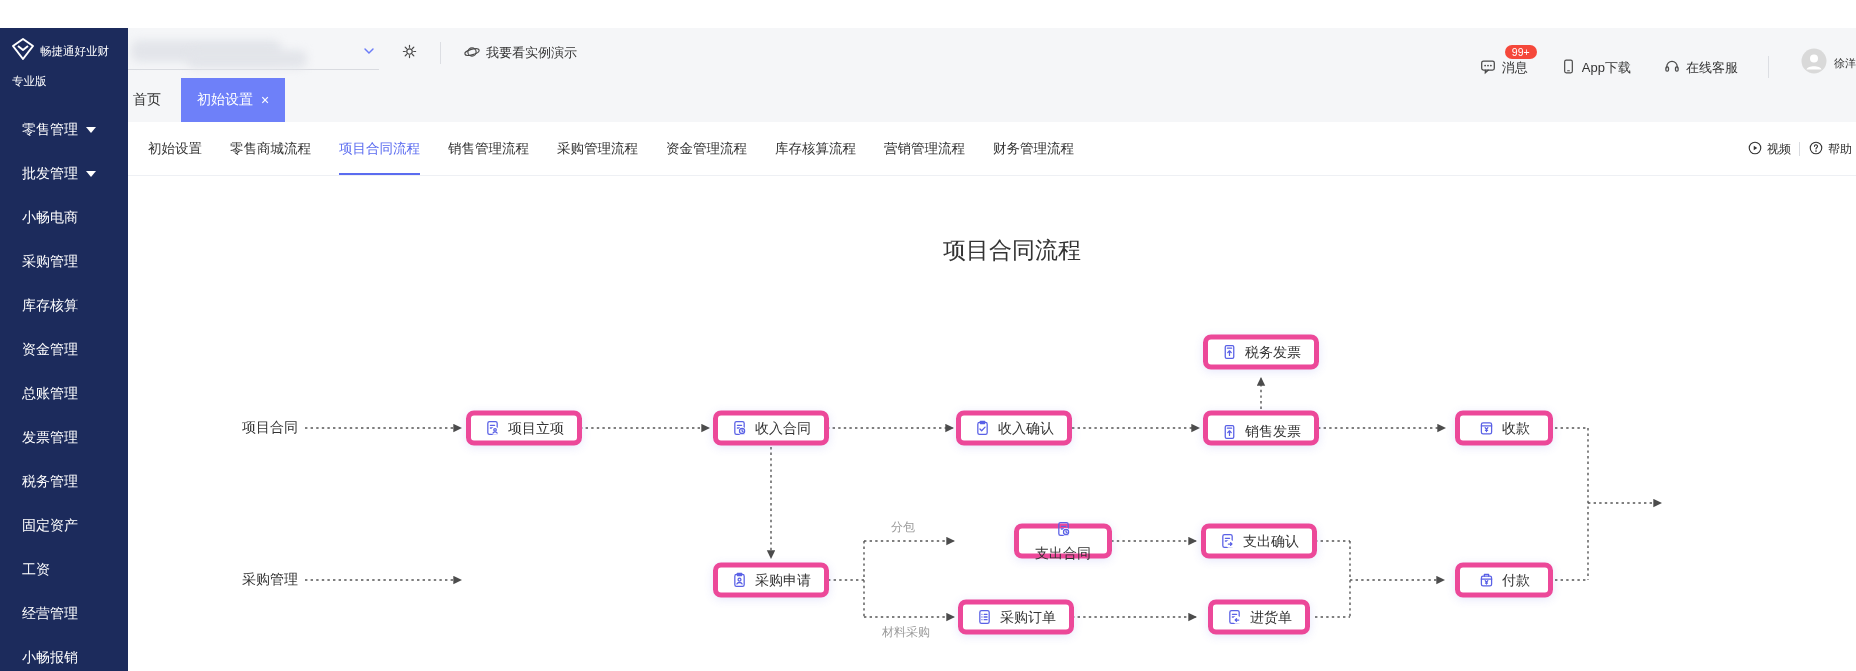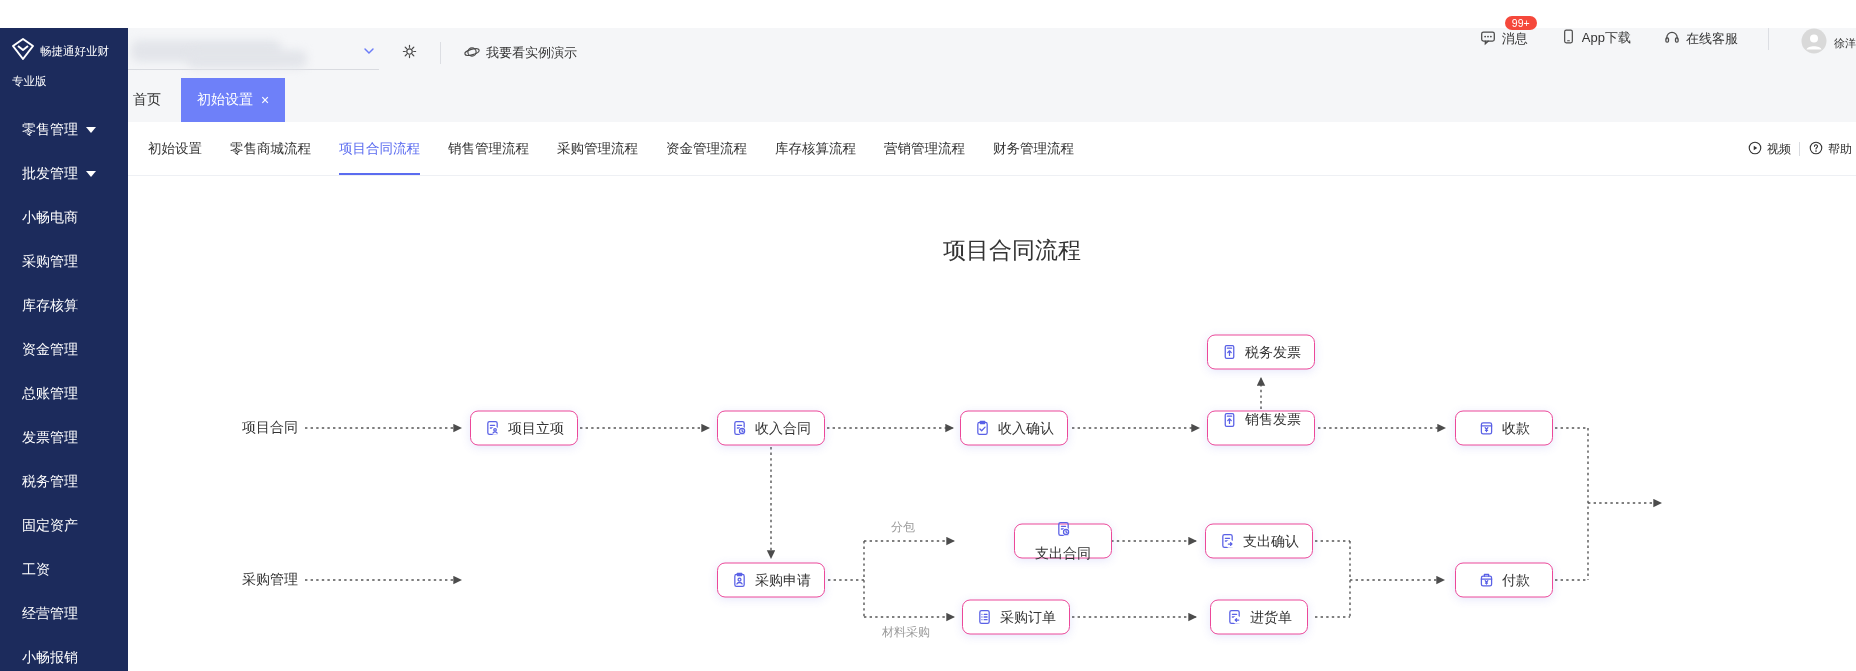--- a/index.html
+++ b/index.html
@@ -24,21 +24,21 @@
   .topbar-row { display:flex; align-items:center; height:50px; padding:0 0 0 4px; position:relative; }
   .ws-select { position:relative; width:262px; height:34px; border-bottom:1px solid #d9dbe0; display:flex; align-items:center; }
   .blur-blob { position:absolute; background:#e3e5ea; border-radius:8px; filter:blur(4px); }
   .blob1 { left:14px; top:4px; width:150px; height:22px; }
   .blob2 { left:70px; top:14px; width:120px; height:18px; }
   .chev { margin-left:auto; margin-right:2px; }
   .tb-icon-btn { display:flex; align-items:center; gap:5px; color:#333; font-size:13px; cursor:pointer; }
   .gear-btn { margin-left:22px; }
   .v-div { width:1px; height:22px; background:#dcdee3; margin:0 22px; }
   .demo-link { color:#333; }
-  .topbar-right { position:absolute; right:0; top:0; height:50px; display:flex; align-items:flex-start; gap:32px; padding-right:0; }
+  .topbar-right { position:absolute; right:0; top:0; height:50px; display:flex; align-items:flex-end; gap:32px; padding-right:0; }
   .msg-wrap { position:relative; }
   .badge { position:absolute; left:26px; top:-12px; background:#f5483b; color:#fff; font-size:10.5px; padding:1px 7px; border-radius:9px; white-space:nowrap; }
   .user-wrap { display:flex; align-items:center; gap:7px; max-width:66px; overflow:hidden; }
   .user-name { font-size:11px; color:#333; white-space:nowrap; }
 
   
   .win-tabs { display:flex; align-items:flex-end; height:44px; }
   .win-tab { height:44px; display:flex; align-items:center; padding:0 20px; font-size:14px; color:#333; cursor:pointer; }
   .win-tab.active { background:#6e80f9; color:#fff; padding:0 16px; gap:8px; }
   .win-tab .close-x { font-size:14px; color:#fff; cursor:pointer; }
@@ -50,21 +50,21 @@
   .page-tab.active { color:#5b6cf0; border-bottom-color:#5b6cf0; }
   .tab-tools { position:absolute; right:4px; top:0; height:54px; display:flex; align-items:center; gap:8px; font-size:12px; color:#333; }
   .tab-tool { display:flex; align-items:center; gap:4px; cursor:pointer; white-space:nowrap; }
   .tool-div { width:1px; height:14px; background:#d9dbe0; }
 
   
   .flow-layer { position:absolute; left:0; top:54px; width:1743px; height:495px; z-index:1; }
   .flow-title { position:absolute; left:899px; top:74px; transform:translate(-50%,-50%); font-size:23px; color:#333; white-space:nowrap; }
   .conn-svg { position:absolute; left:0; top:0; pointer-events:none; }
   .flow-node { position:absolute; transform:translate(-50%,-50%); display:inline-flex; align-items:center; justify-content:center; gap:7px;
-    height:35px; min-width:98px; padding:16px 13px; background:#fff; border:1px solid #ec4899; border-radius:8px;
+    height:35px; min-width:98px; padding:0 13px; background:#fff; border:5px solid #ec4899; border-radius:8px;
     box-shadow:0 2px 10px rgba(100,108,232,.16); font-size:14px; color:#333; white-space:nowrap; cursor:pointer; z-index:2; }
   .n-icon { display:flex; align-items:center; }
   .flow-row-label { position:absolute; transform:translate(-50%,-50%); font-size:14px; color:#333; white-space:nowrap; }
   .branch-label { position:absolute; transform:translate(-50%,-50%); font-size:12px; color:#9a9a9a; white-space:nowrap; }
 </style>
 </head>
 <body>
 
 <div class="app">
 

